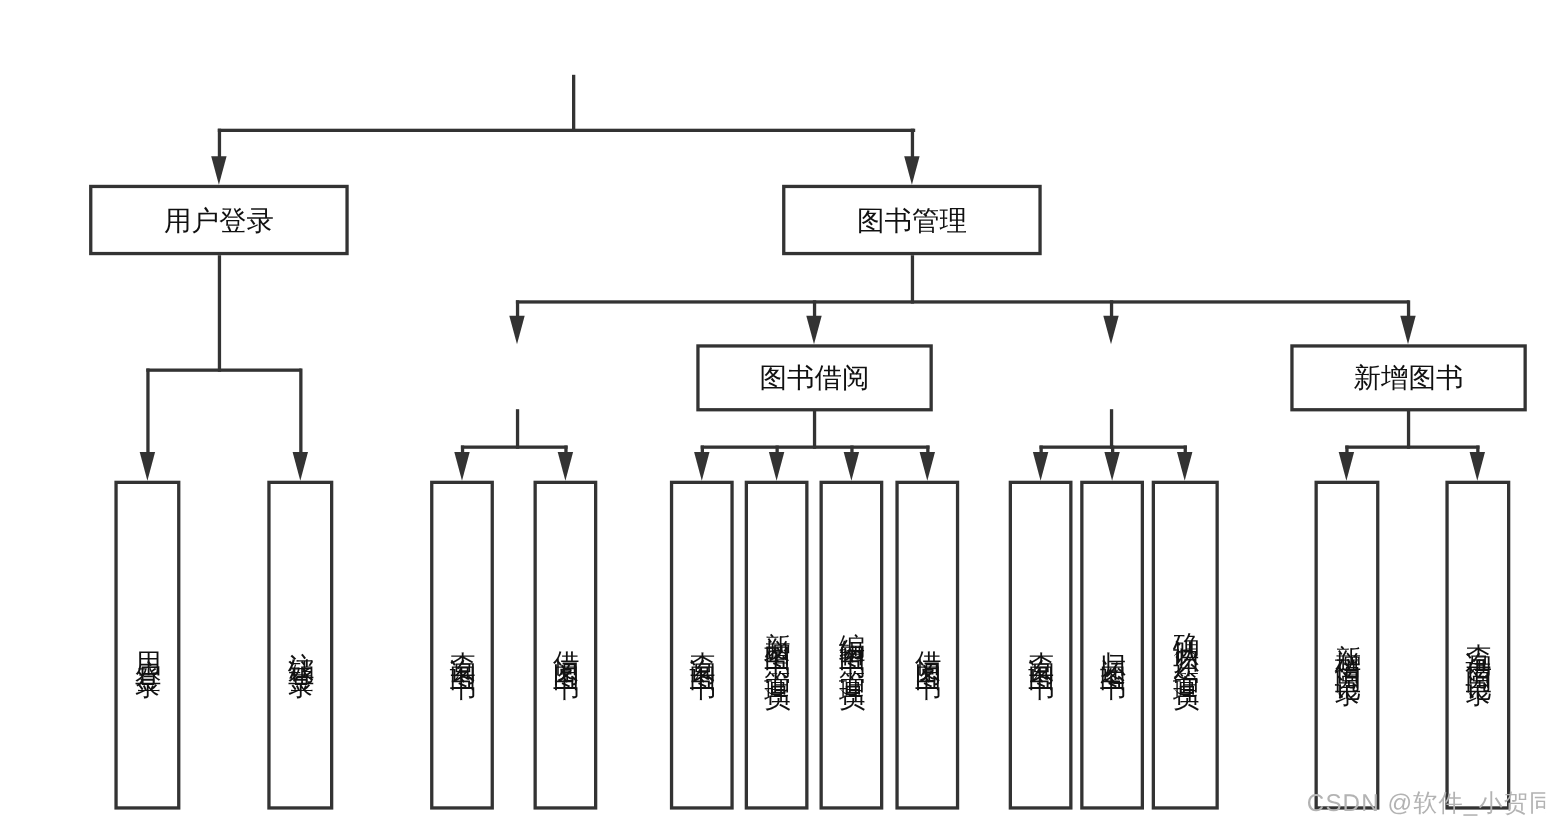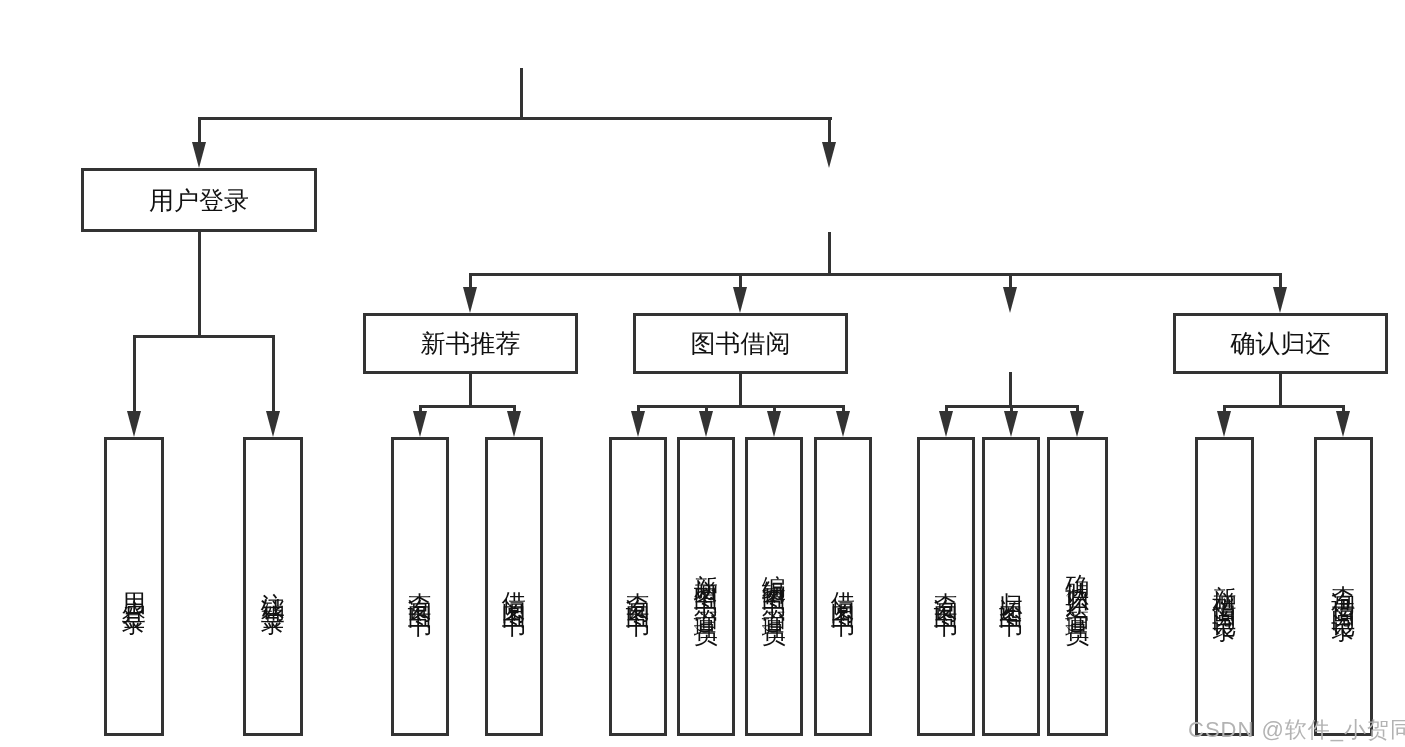--- a/index.html
+++ b/index.html
@@ -52,29 +52,29 @@
 </style>
 </head>
 <body>
 
 <div id="canvas">
 
 
   <div class="node" style="left:81px;top:168px;width:236px;height:64px;">
     <span>用户登录</span>
   </div>
+  <div class="node" style="left:711px;top:168px;width:236px;height:64px;">
+    <span>图书管理</span>
+  </div>
 
-  <div class="node" style="left:363px;top:313px;width:215px;height:61px;">
-    <span>新书推荐</span>
-  </div>
   <div class="node" style="left:633px;top:313px;width:215px;height:61px;text-align:right;">
     <span>图书借阅</span>
   </div>
   <div class="node" style="left:1173px;top:313px;width:215px;height:61px;">
-    <span>确认归还</span>
+    <span>新增图书</span>
   </div>
 
   <div class="node leaf" style="left:104px;top:437px;width:60px;height:299px;">
     <span class="vtext">用户登录</span>
   </div>
   <div class="node leaf" style="left:243px;top:437px;width:60px;height:299px;">
     <span class="vtext">注销登录</span>
   </div>
 
   <div class="node leaf" style="left:391px;top:437px;width:58px;height:299px;">

